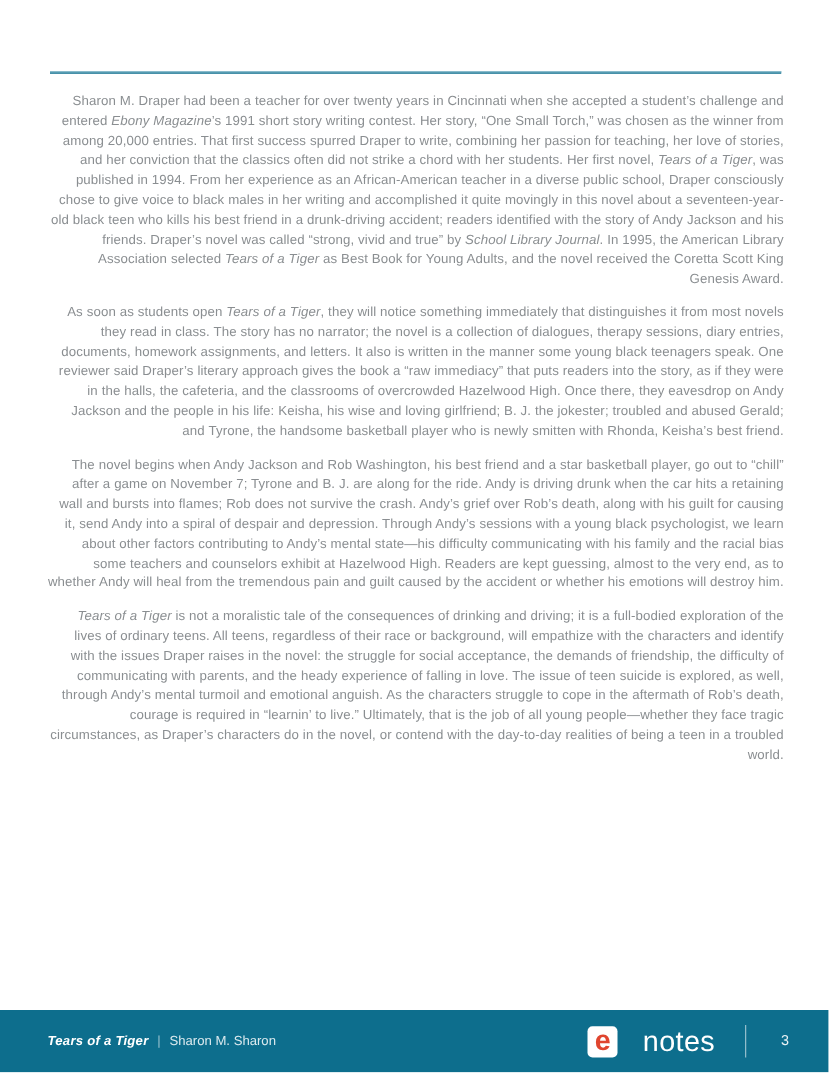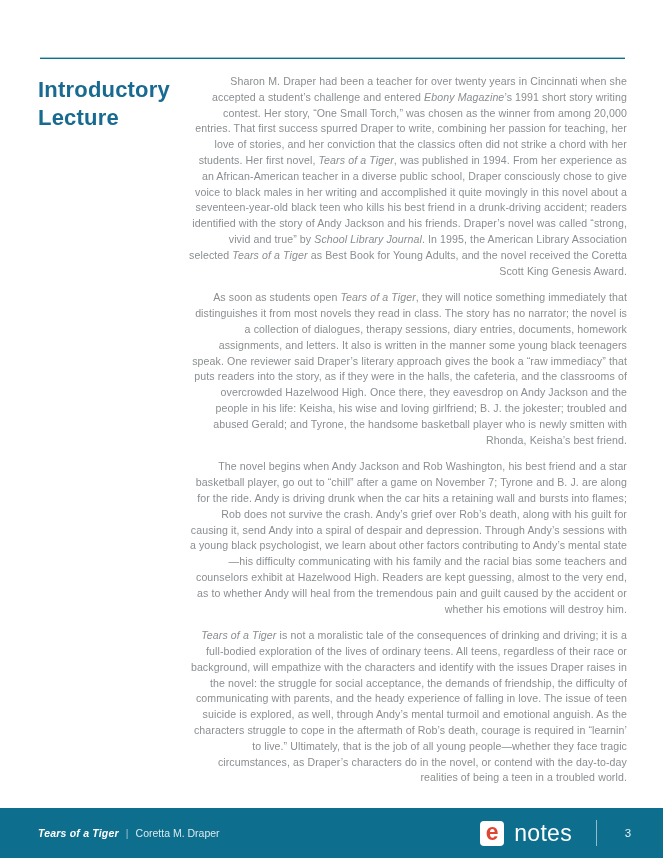--- a/index.html
+++ b/index.html
@@ -79,21 +79,21 @@
     font-weight:bold;
     font-size:23px;
     line-height:23px;
     display:flex;align-items:center;justify-content:center;
     padding-bottom:2px;
   }
   .logo-notes{
     color:#ffffff;
     font-size:23px;
     letter-spacing:0.3px;
-    margin-left:10px;
+    margin-left:20px;
     font-weight:normal;
   }
   .footer-divider{
     width:1px;height:26px;
     background:rgba(255,255,255,0.55);
     margin:0 26px 0 24px;
   }
   .page-number{
     color:#e8f1f4;
     font-size:11.5px;
@@ -102,36 +102,33 @@
   }
 </style>
 </head>
 <body>
 
 <div class="page">
 
   <div class="top-rule"></div>
 
   <div class="content">
-    <div class="sidebar">
-      <h1 class="section-heading">Introductory Lecture</h1>
-    </div>
     <div class="main">
         <p><span>Sharon M. Draper had been a teacher for over twenty years in Cincinnati when she accepted a student’s challenge and entered </span><em>Ebony Magazine</em><span>’s 1991 short story writing contest. Her story, “One Small Torch,” was chosen as the winner from among 20,000 entries. That first success spurred Draper to write, combining her passion for teaching, her love of stories, and her conviction that the classics often did not strike a chord with her students. Her first novel, </span><em>Tears of a Tiger</em><span>, was published in 1994. From her experience as an African-American teacher in a diverse public school, Draper consciously chose to give voice to black males in her writing and accomplished it quite movingly in this novel about a seventeen-year-old black teen who kills his best friend in a drunk-driving accident; readers identified with the story of Andy Jackson and his friends. Draper’s novel was called “strong, vivid and true” by </span><em>School Library Journal</em><span>. In 1995, the American Library Association selected </span><em>Tears of a Tiger</em><span> as Best Book for Young Adults, and the novel received the Coretta Scott King Genesis Award.</span></p>
         <p><span>As soon as students open </span><em>Tears of a Tiger</em><span>, they will notice something immediately that distinguishes it from most novels they read in class. The story has no narrator; the novel is a collection of dialogues, therapy sessions, diary entries, documents, homework assignments, and letters. It also is written in the manner some young black teenagers speak. One reviewer said Draper’s literary approach gives the book a “raw immediacy” that puts readers into the story, as if they were in the halls, the cafeteria, and the classrooms of overcrowded Hazelwood High. Once there, they eavesdrop on Andy Jackson and the people in his life: Keisha, his wise and loving girlfriend; B. J. the jokester; troubled and abused Gerald; and Tyrone, the handsome basketball player who is newly smitten with Rhonda, Keisha’s best friend.</span></p>
         <p><span>The novel begins when Andy Jackson and Rob Washington, his best friend and a star basketball player, go out to “chill” after a game on November 7; Tyrone and B. J. are along for the ride. Andy is driving drunk when the car hits a retaining wall and bursts into flames; Rob does not survive the crash. Andy’s grief over Rob’s death, along with his guilt for causing it, send Andy into a spiral of despair and depression. Through Andy’s sessions with a young black psychologist, we learn about other factors contributing to Andy’s mental state—his difficulty communicating with his family and the racial bias some teachers and counselors exhibit at Hazelwood High. Readers are kept guessing, almost to the very end, as to whether Andy will heal from the tremendous pain and guilt caused by the accident or whether his emotions will destroy him.</span></p>
         <p><em>Tears of a Tiger</em><span> is not a moralistic tale of the consequences of drinking and driving; it is a full-bodied exploration of the lives of ordinary teens. All teens, regardless of their race or background, will empathize with the characters and identify with the issues Draper raises in the novel: the struggle for social acceptance, the demands of friendship, the difficulty of communicating with parents, and the heady experience of falling in love. The issue of teen suicide is explored, as well, through Andy’s mental turmoil and emotional anguish. As the characters struggle to cope in the aftermath of Rob’s death, courage is required in “learnin’ to live.” Ultimately, that is the job of all young people—whether they face tragic circumstances, as Draper’s characters do in the novel, or contend with the day-to-day realities of being a teen in a troubled world.</span></p>
       </div>
   </div>
 
   <div class="footer">
     <div class="footer-left">
       <span class="footer-book-title">Tears of a Tiger</span>
       <span class="footer-sep">|</span>
-      <span class="footer-author">Coretta M. Draper</span>
+      <span class="footer-author">Sharon M. Sharon</span>
     </div>
     <div class="footer-right">
       <div class="logo">
         <span class="logo-e">e</span>
         <span class="logo-notes">notes</span>
       </div>
       <div class="footer-divider"></div>
       <span class="page-number">3</span>
     </div>
   </div>

